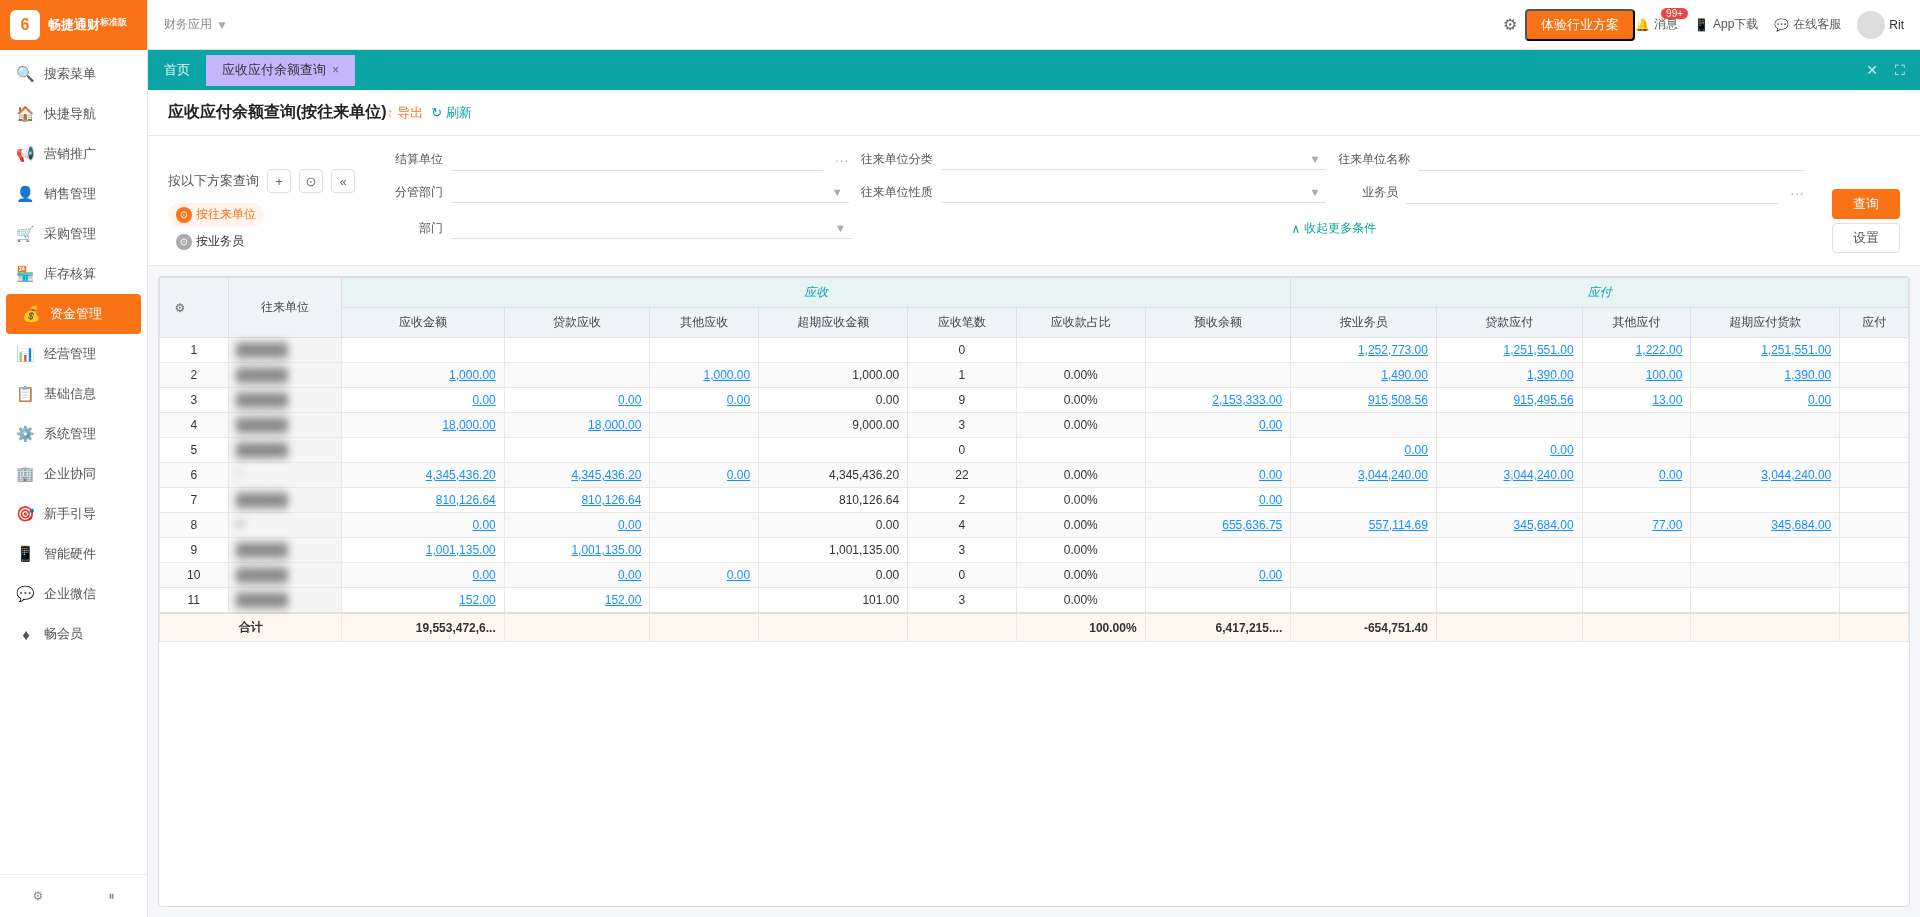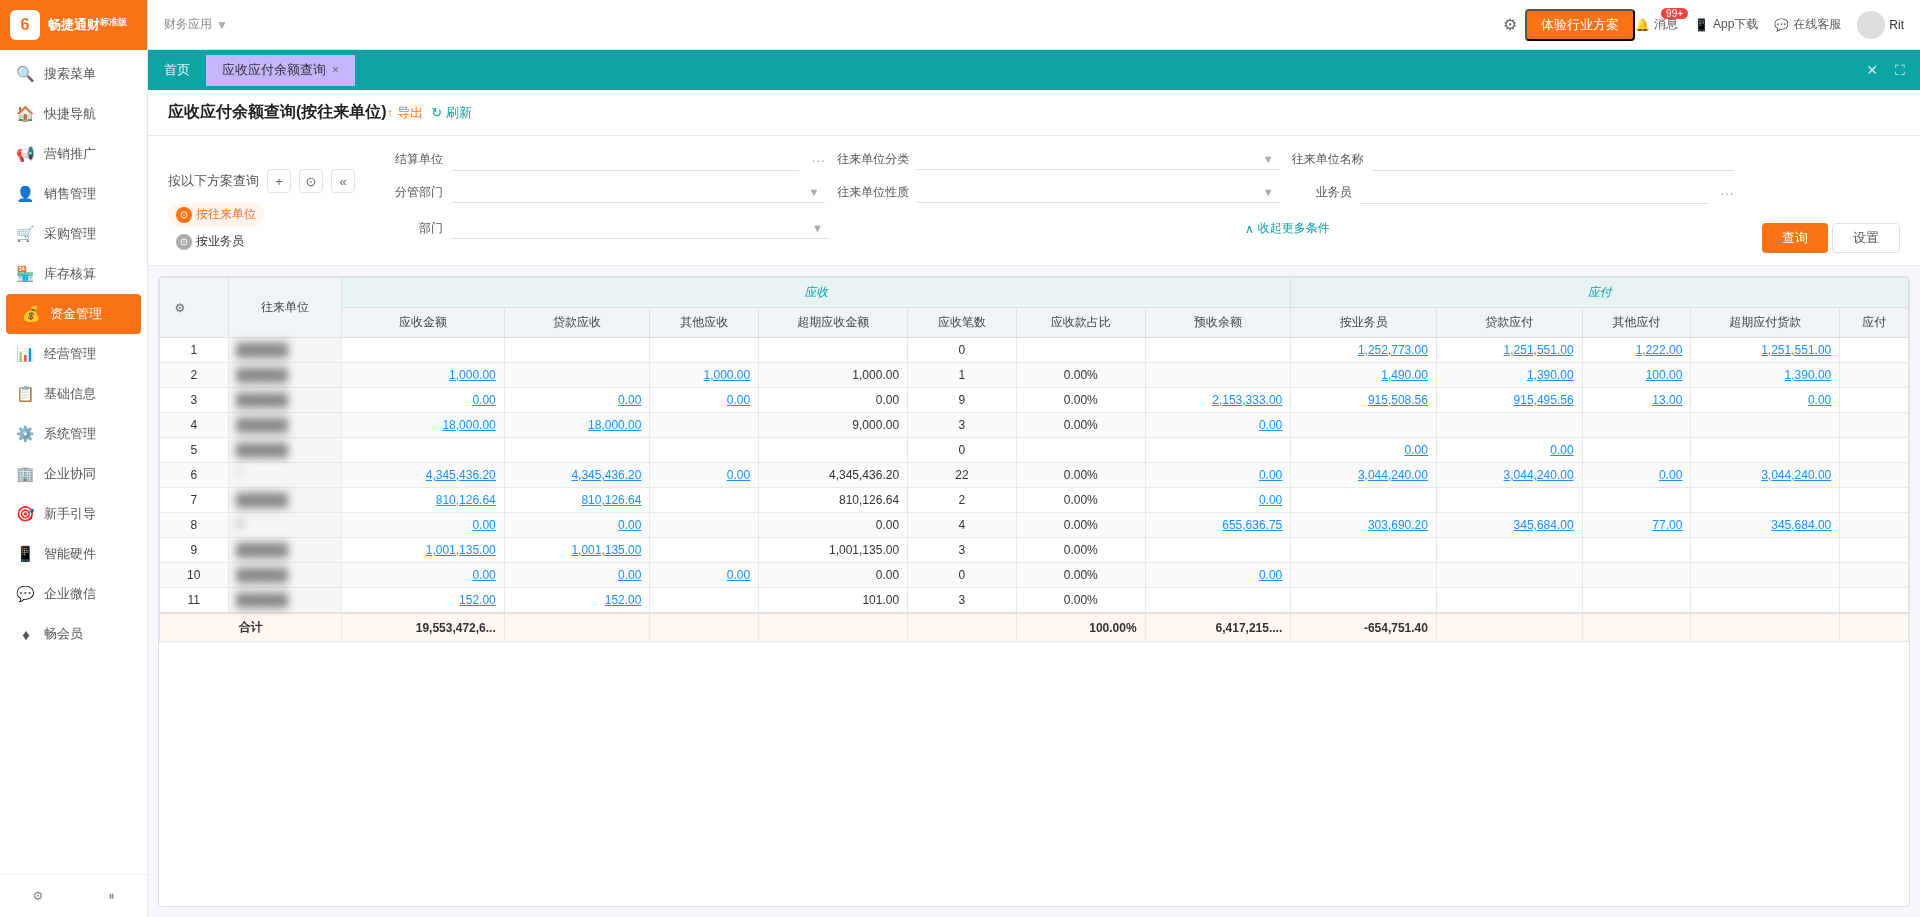--- a/index.html
+++ b/index.html
@@ -93,21 +93,21 @@
     .td-blurred { color: transparent; text-shadow: 0 0 8px rgba(0,0,0,0.5); user-select: none; background: #f5f5f5; }
     .footer-row td { background: #fff7f0; font-weight: bold; border-top: 2px solid #e0e0e0; }
     .gear-btn { width: 24px; height: 24px; display: flex; align-items: center; justify-content: center; cursor: pointer; color: #666; }
     .settings-cell { background: #f0f4f8 !important; }
 
     
     ::-webkit-scrollbar { width: 6px; height: 6px; }
     ::-webkit-scrollbar-track { background: #f1f1f1; }
     ::-webkit-scrollbar-thumb { background: #ccc; border-radius: 3px; }
 
-    .right-btns { display: flex; flex-direction: row; gap: 4px; }
+    .right-btns { display: flex; flex-direction: column; gap: 4px; }
   </style>
 </head>
 <body>
 
 <div class="sidebar">
   <div class="sidebar-logo">
     <div class="sidebar-logo-icon">
       <span>6</span>
     </div>
     <div class="sidebar-logo-text">
@@ -476,21 +476,21 @@
             <tr>
               <td>8</td>
               <td class="td-blurred td-left">P</td>
               <td class="td-right td-link">0.00</td>
               <td class="td-right td-link">0.00</td>
               <td class="td-right"></td>
               <td class="td-right">0.00</td>
               <td>4</td>
               <td>0.00%</td>
               <td class="td-right td-link">655,636.75</td>
-              <td class="td-right td-link">303,690.20</td>
+              <td class="td-right td-link">557,114.69</td>
               <td class="td-right td-link">345,684.00</td>
               <td class="td-right td-link">77.00</td>
               <td class="td-right td-link">345,684.00</td>
               <td class="td-right"></td>
             </tr>
             <tr>
               <td>9</td>
               <td class="td-blurred td-left">██████</td>
               <td class="td-right td-link">1,001,135.00</td>
               <td class="td-right td-link">1,001,135.00</td>

